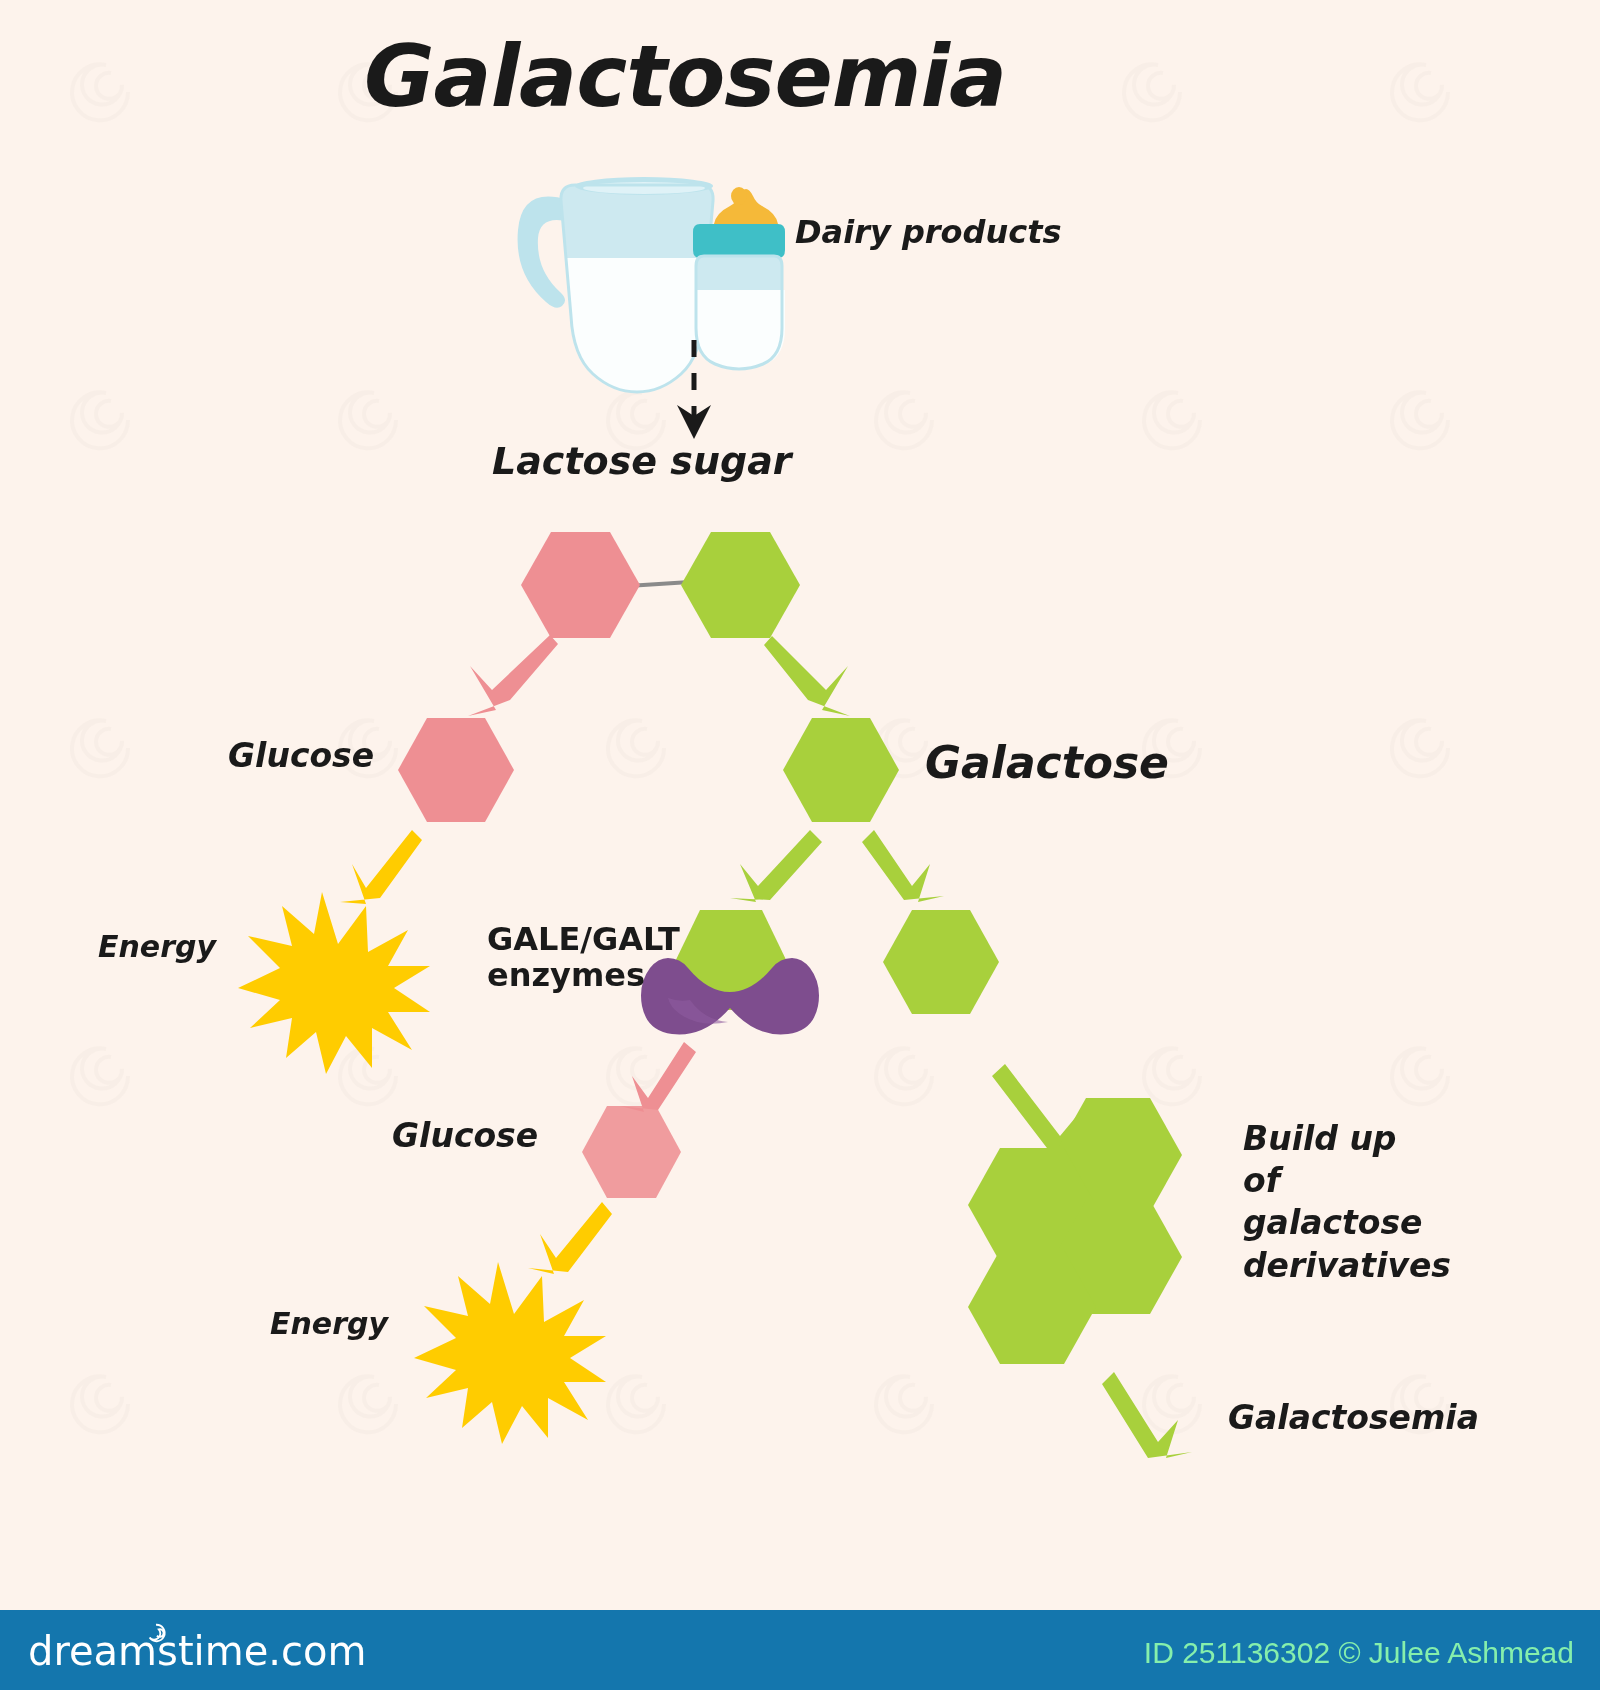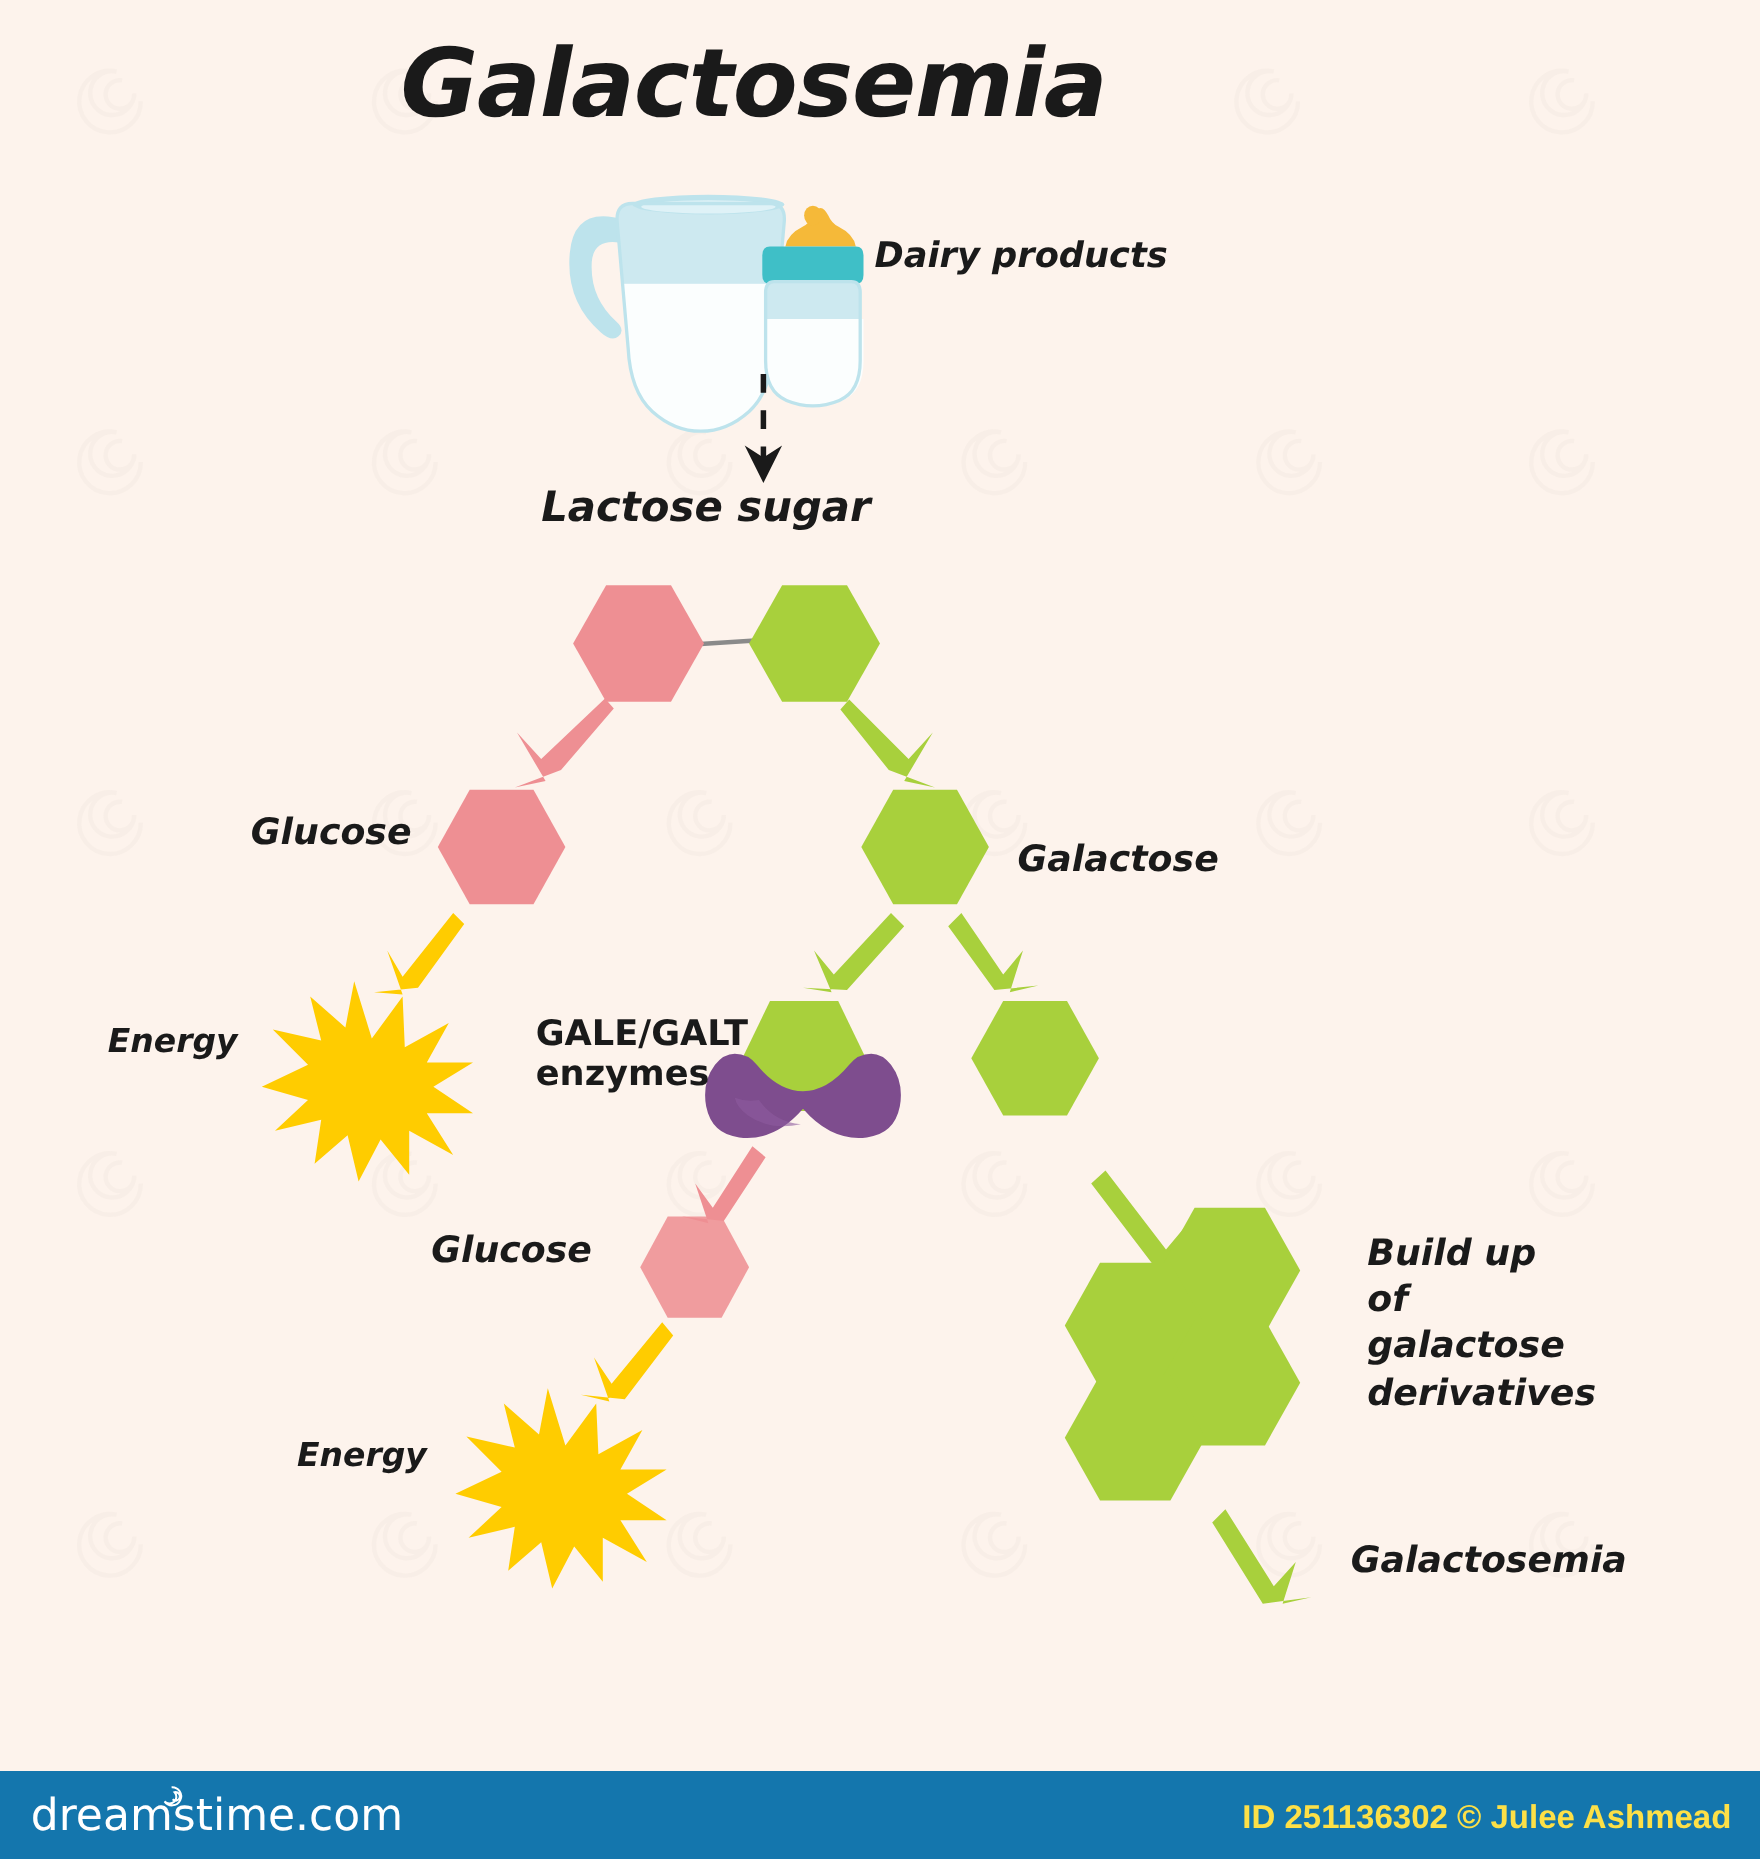--- a/index.html
+++ b/index.html
@@ -26,21 +26,21 @@
     left:0;top:28px;width:1370px;
     text-align:center;
     font-size:86px;
     font-style:italic;
     font-weight:700;
     letter-spacing:-1px;
   }
   #lbl-dairy{left:795px;top:215px;font-size:32px;font-style:italic;}
   #lbl-lactose{left:492px;top:440px;font-size:38px;font-style:italic;}
   #lbl-glucose-1{left:228px;top:738px;font-size:33px;font-style:italic;}
-  #lbl-galactose{left:925px;top:738px;font-size:33px;font-style:italic;margin-top:25px;}
+  #lbl-galactose{left:925px;top:738px;font-size:44px;font-style:italic;}
   #lbl-energy-1{left:98px;top:930px;font-size:30px;font-style:italic;}
   #lbl-enzymes{left:487px;top:922px;font-size:32px;text-align:left;width:186px;white-space:normal;}
   #lbl-glucose-2{left:392px;top:1118px;font-size:33px;font-style:italic;}
   #lbl-energy-2{left:270px;top:1307px;font-size:30px;font-style:italic;}
   #lbl-buildup{left:1243px;top:1118px;font-size:33px;font-style:italic;width:198px;white-space:normal;line-height:1.28;}
   #lbl-galactosemia-out{left:1228px;top:1400px;font-size:33px;font-style:italic;}
 
   
   svg.art{position:absolute;left:0;top:0;width:1600px;height:1610px;pointer-events:none;}
 
@@ -53,21 +53,21 @@
   #ds-logo{
     position:absolute;left:28px;top:18px;
     font-family:"DejaVu Sans", sans-serif;
     font-size:40px;font-weight:400;color:#ffffff;
     letter-spacing:0px;
   }
   #ds-spiral{position:absolute;left:145px;top:12px;width:22px;height:22px;}
   #ds-credit{
     position:absolute;right:26px;top:26px;
     font-family:"Liberation Sans", sans-serif;
-    font-size:30px;font-weight:700;color:#fde047;
+    font-size:30px;font-weight:400;color:#86efac;
   }
 </style>
 </head>
 <body>
 
 <div id="stage">
   <div class="canvas-bg"></div>
 
   <svg class="art" viewBox="0 0 1600 1610" xmlns="http://www.w3.org/2000/svg">
     <defs>

